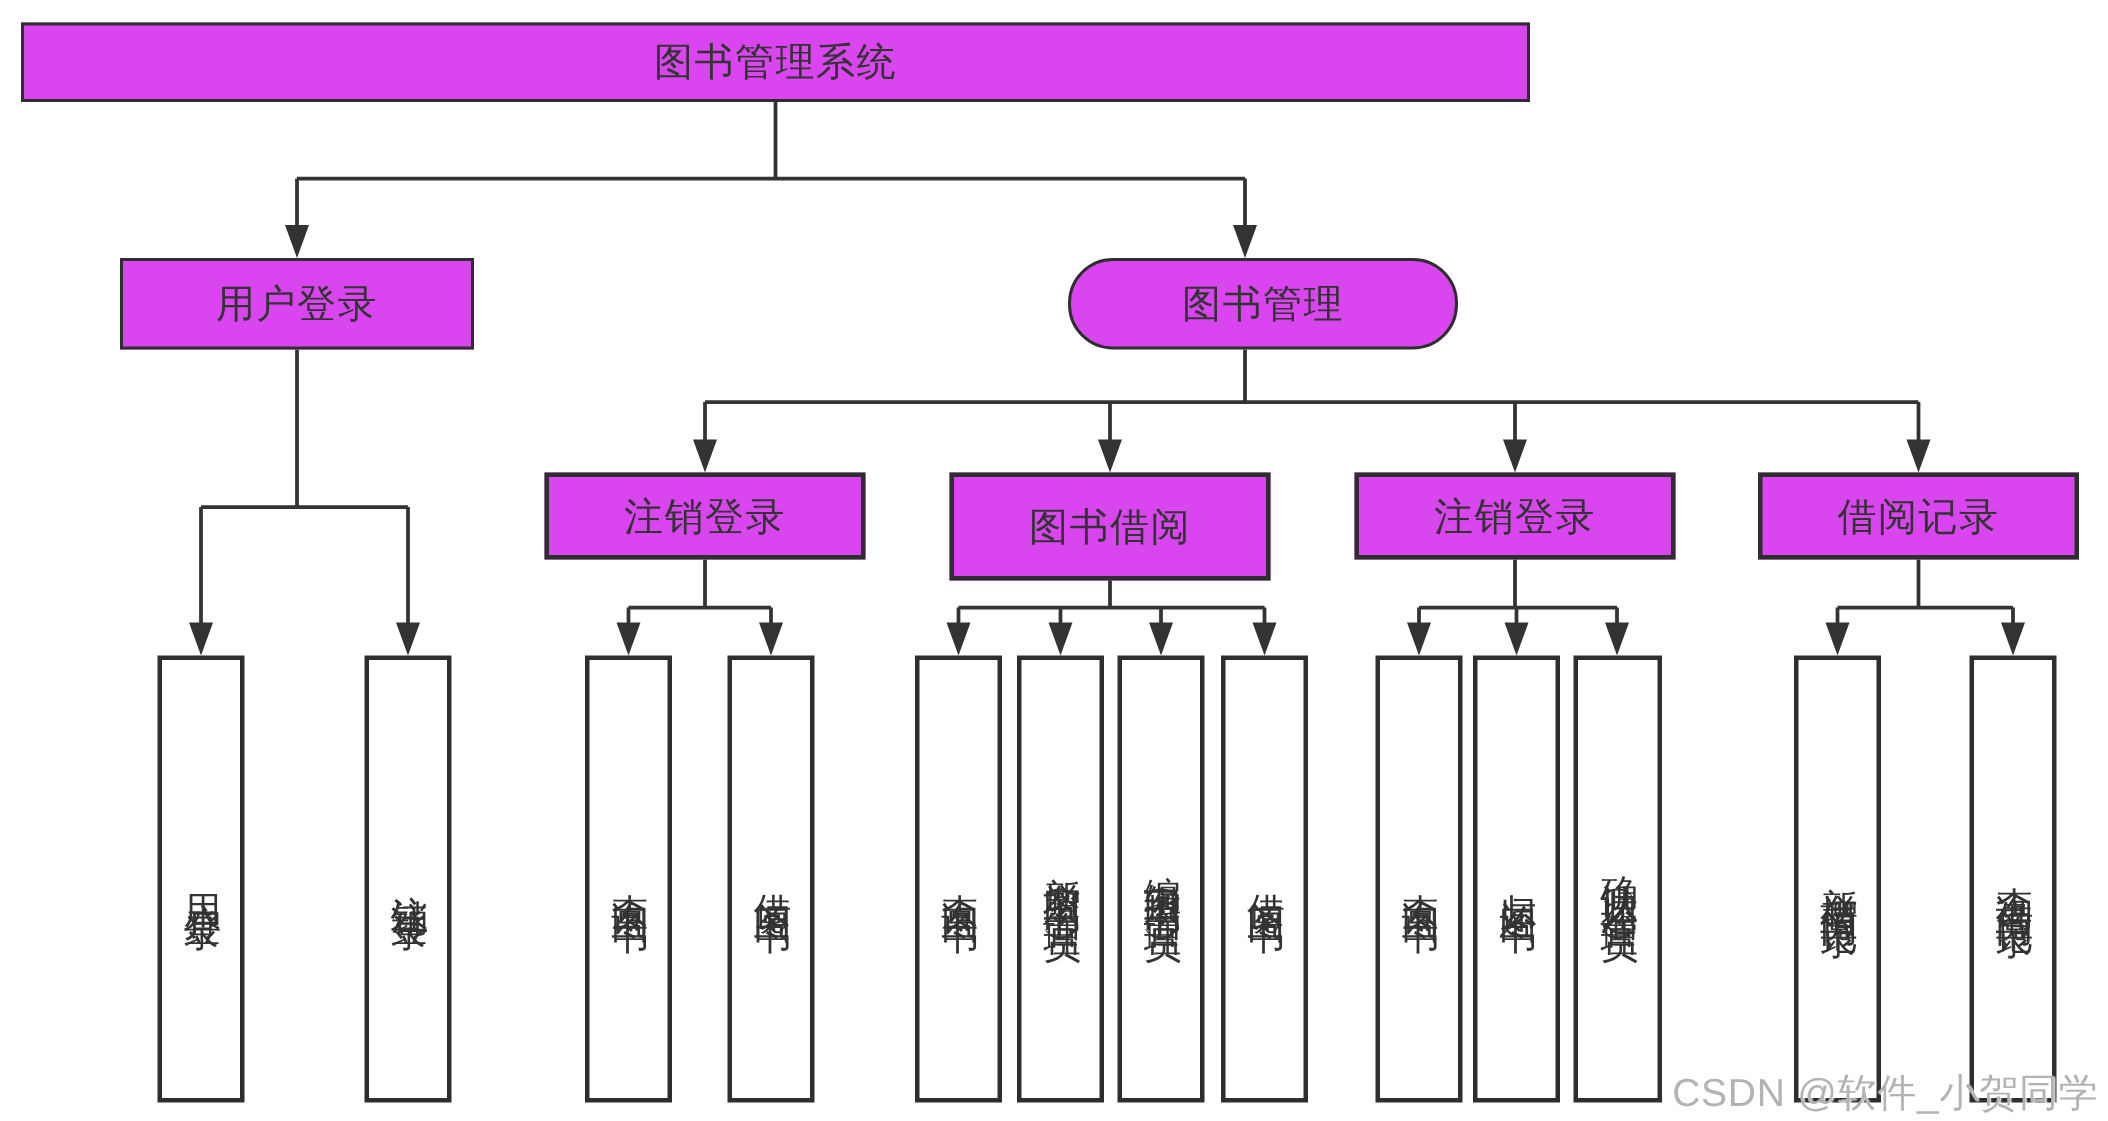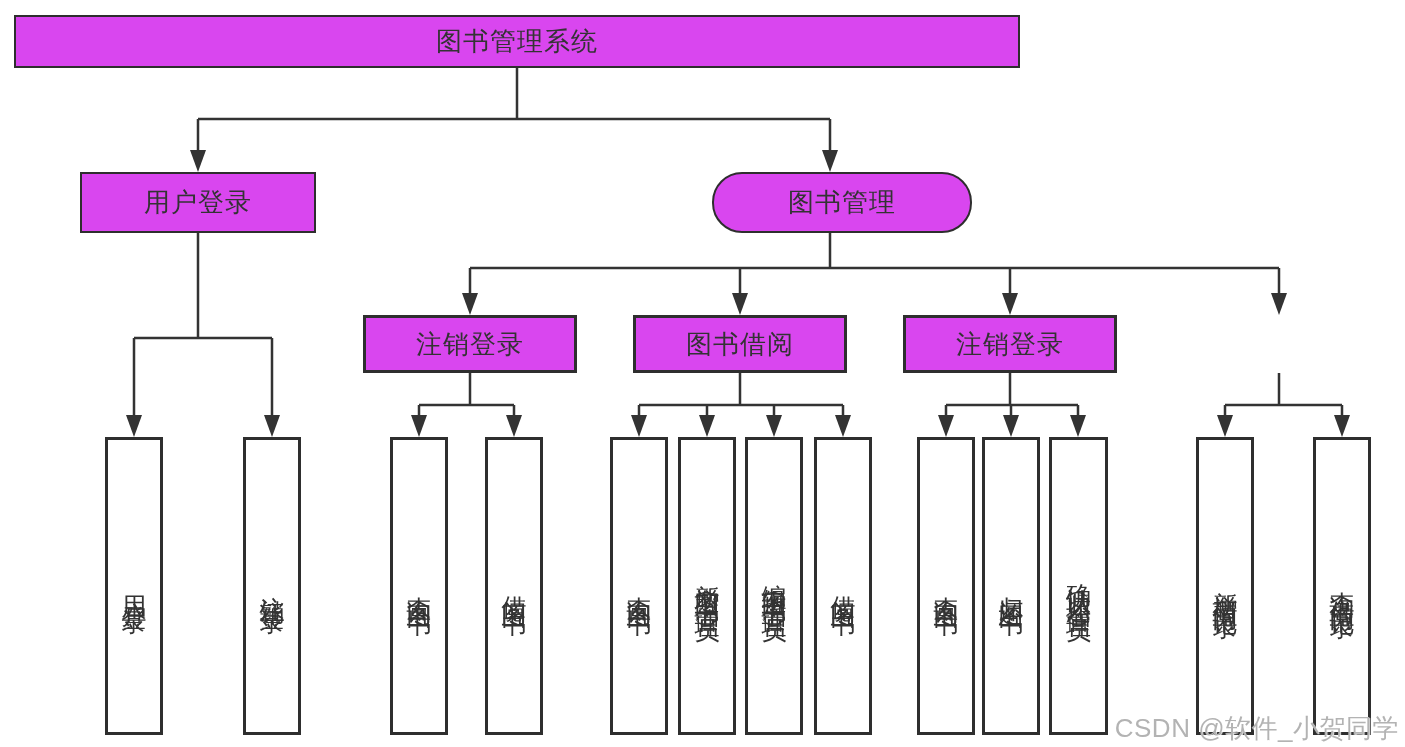--- a/index.html
+++ b/index.html
@@ -78,25 +78,28 @@
   <div class="node" style="left:80px;top:172px;width:236px;height:61px;">
     <span>用户登录</span>
   </div>
   <div class="node" style="left:712px;top:172px;width:260px;height:61px;border-radius:30px;">
     <span>图书管理</span>
   </div>
 
   <div class="node lv3" style="left:363px;top:315px;width:214px;height:58px;">
     <span>注销登录</span>
   </div>
-  <div class="node lv3" style="left:633px;top:315px;width:214px;height:58px;">
+  <div class="node lv3" style="left:633px;top:315px;width:214px;height:72px;">
     <span>图书借阅</span>
   </div>
   <div class="node lv3" style="left:903px;top:315px;width:214px;height:58px;">
     <span>注销登录</span>
+  </div>
+  <div class="node lv3" style="left:1172px;top:315px;width:214px;height:58px;">
+    <span>借阅记录</span>
   </div>
 
   <div class="leaf" style="left:105px;top:437px;width:58px;height:298px;">
     <span>用户登录</span>
   </div>
   <div class="leaf" style="left:243px;top:437px;width:58px;height:298px;">
     <span>注销登录</span>
   </div>
 
   <div class="leaf" style="left:390px;top:437px;width:58px;height:298px;">

